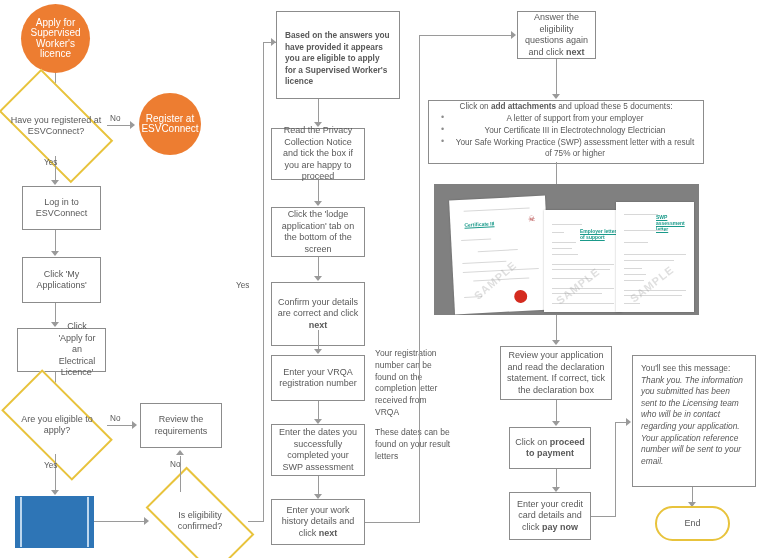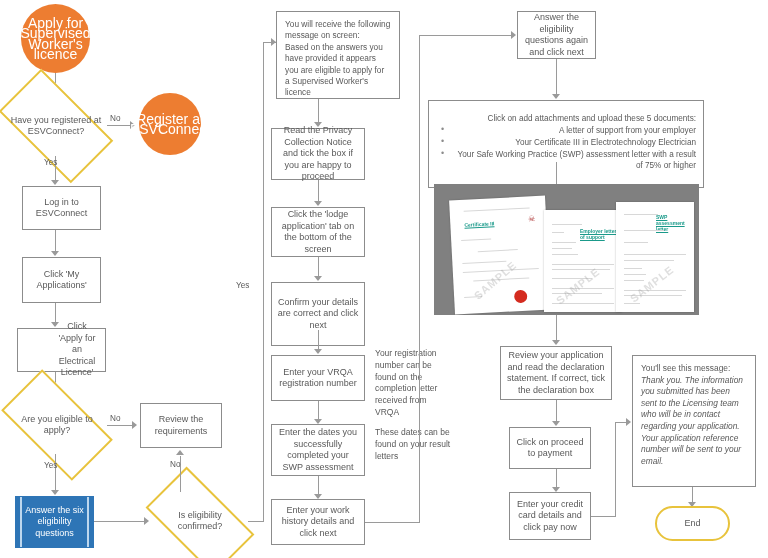--- a/index.html
+++ b/index.html
@@ -29,21 +29,21 @@
   
   .box{
     border:1.4px solid #8c8c8c;
     background:#ffffff;
   }
   
   .circle{
     background:#ED7D31;
     border-radius:50%;
     color:#ffffff;
-    font-size:14px;
+    font-size:10px;
     line-height:10.5px;
     border:none;
   }
   
   .diamond{
     background:transparent;
     border:none;
   }
   .diamond .dshape{
     position:absolute;
@@ -86,22 +86,22 @@
     background:transparent;
     text-align:left;
     justify-content:flex-start;
     align-items:flex-start;
   }
   
   .listbox{
     border:1.4px solid #8c8c8c;
     background:#ffffff;
     display:block;
-    text-align:right;
-    padding:12px 7px;
+    text-align:center;
+    padding:0 7px;
     font-size:8.2px;
     line-height:11px;
     color:#595959;
   }
   .listbox ul{
     margin:1px 0 0 0;
     padding-left:16px;
     list-style:none;
   }
   .listbox li{
@@ -110,21 +110,21 @@
     padding-left:2px;
   }
   .listbox li:before{
     content:"\2022";
     position:absolute;
     left:-11px;
     top:-1px;
     font-size:9px;
     color:#8c8c8c;
   }
-  .b{font-weight:normal;}
+  .b{font-weight:bold;}
   .i{font-style:italic;}
   
   .ln{position:absolute;background:#9a9a9a;}
   .lnh{height:1.4px;}
   .lnv{width:1.4px;}
   .arw{position:absolute;width:0;height:0;}
   .arw-d{border-left:4px solid transparent;border-right:4px solid transparent;border-top:5px solid #9a9a9a;}
   .arw-r{border-top:4px solid transparent;border-bottom:4px solid transparent;border-left:5px solid #9a9a9a;}
   .arw-u{border-left:4px solid transparent;border-right:4px solid transparent;border-bottom:5px solid #9a9a9a;}
   .lbl{
@@ -238,21 +238,20 @@
     <span>Review the requirements</span>
   </div>
 
   <div class="ln lnv" style="left:55px;top:454px;height:38px;"></div>
   <div class="arw arw-d" style="left:51px;top:490px;"></div>
   <div class="lbl" style="left:44px;top:461px;">Yes</div>
 
   <div class="node blue" style="left:15px;top:496px;width:79px;height:52px;">
     <div class="bar" style="left:4px;"></div>
     <div class="bar" style="right:4px;"></div>
-    <span>Answer the six eligibility questions</span>
   </div>
 
   <div class="ln lnh" style="left:94px;top:521px;width:52px;"></div>
   <div class="arw arw-r" style="left:144px;top:517px;"></div>
 
   <div class="node diamond" style="left:152px;top:492px;width:96px;height:58px;">
     <div class="dshape"></div>
     <div class="dtext">Is eligibility confirmed?</div>
   </div>
 
@@ -260,21 +259,21 @@
   <div class="arw arw-u" style="left:176px;top:450px;"></div>
   <div class="lbl" style="left:170px;top:460px;">No</div>
 
   <div class="ln lnh" style="left:248px;top:521px;width:16px;"></div>
   <div class="ln lnv" style="left:263px;top:42px;height:480px;"></div>
   <div class="ln lnh" style="left:263px;top:42px;width:18px;"></div>
   <div class="arw arw-r" style="left:271px;top:38px;"></div>
   <div class="lbl" style="left:236px;top:281px;">Yes</div>
 
   <div class="node box" style="left:276px;top:11px;width:124px;height:88px;display:block;text-align:left;padding:7px 8px;font-size:8.3px;line-height:11.4px;">
-    <span>You will receive the following message on screen:</span><br>
+    <br>
     <span class="b">Based on the answers you have provided it appears you are eligible to apply for a Supervised Worker's licence</span>
   </div>
 
   <div class="ln lnv" style="left:318px;top:99px;height:24px;"></div>
   <div class="ln lnh" style="left:318px;top:123px;width:0px;"></div>
   <div class="arw arw-d" style="left:314px;top:122px;"></div>
 
   <div class="node box" style="left:271px;top:128px;width:94px;height:52px;">
     <span>Read the Privacy Collection Notice and tick the box if you are happy to proceed</span>
   </div>

